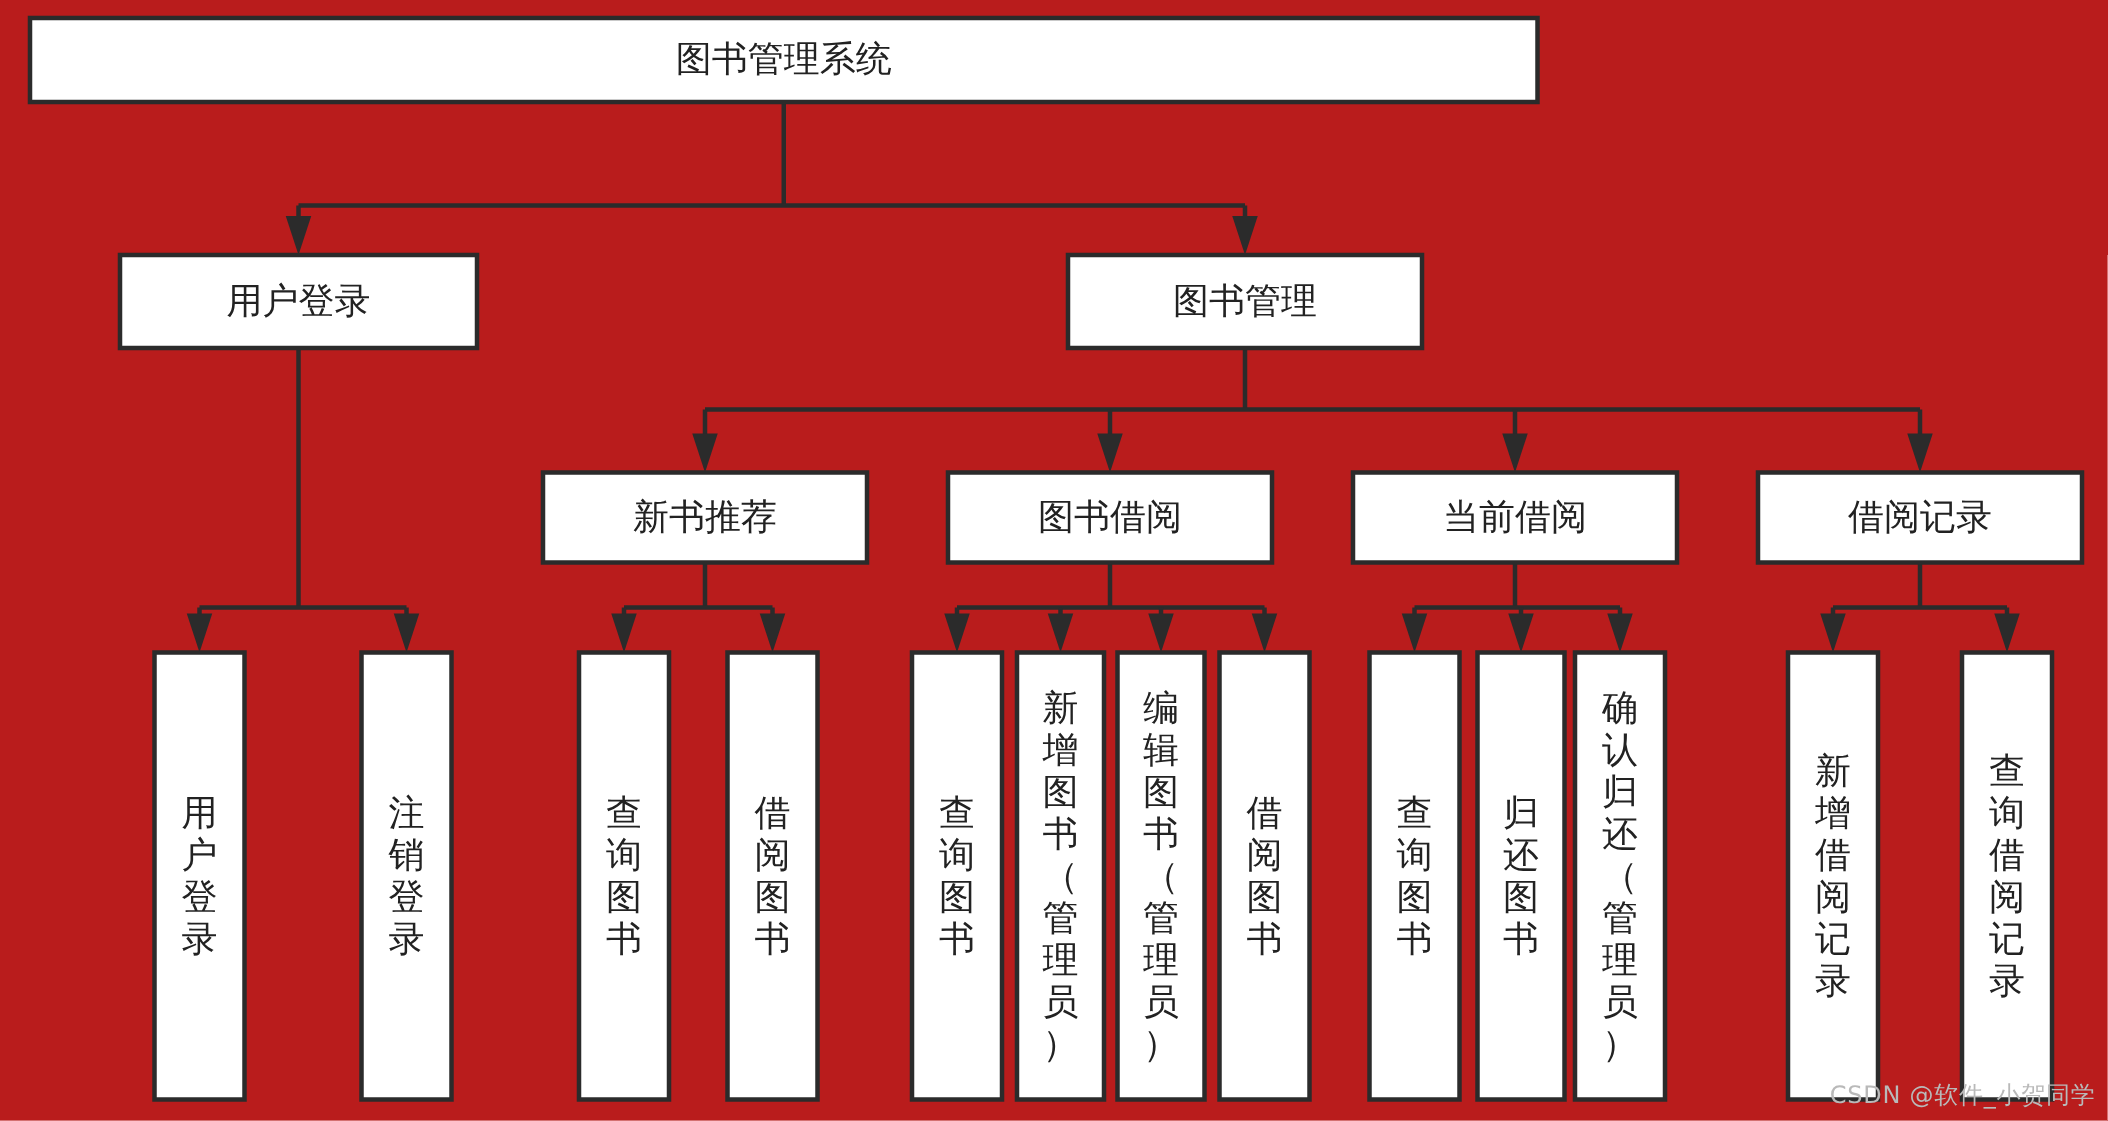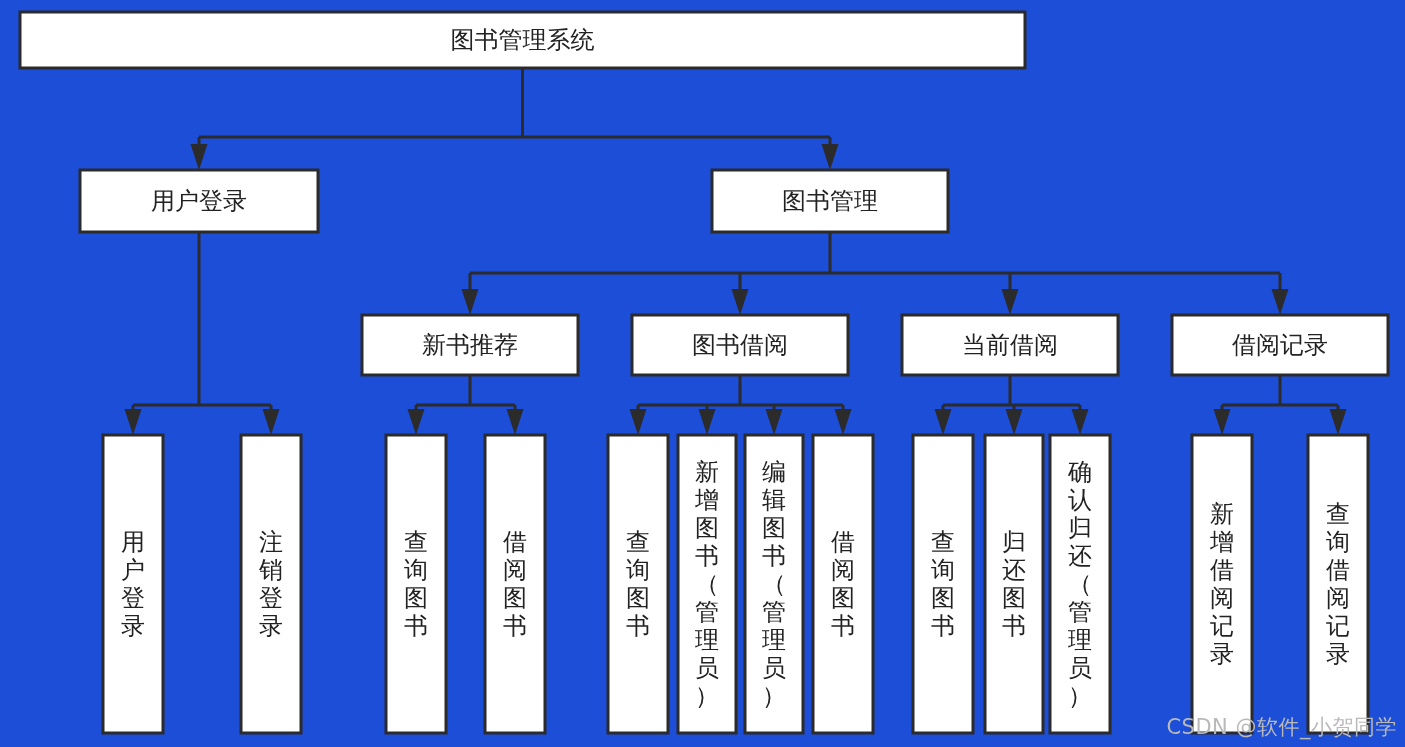--- a/index.html
+++ b/index.html
@@ -10,21 +10,21 @@
   body {
     width: 1405px;
     height: 747px;
     font-family: "DejaVu Sans", "Liberation Sans", sans-serif;
     overflow: hidden;
   }
   #diagram-root {
     position: relative;
     width: 1405px;
     height: 747px;
-    background: #1d4ed8;
+    background: #b91c1c;
   }
   svg.diagram-canvas {
     position: absolute;
     left: 0;
     top: 0;
     width: 1405px;
     height: 747px;
     display: block;
   }
   .node-box {
@@ -53,21 +53,21 @@
     font-family: "DejaVu Sans", "Liberation Sans", sans-serif;
     font-size: 24px;
     fill: #222222;
     text-anchor: middle;
   }
   .watermark {
     position: absolute;
     right: 8px;
     bottom: 6px;
     font-family: "DejaVu Sans", "Liberation Sans", sans-serif;
-    font-size: 21px;
+    font-size: 16px;
     color: #b9b9b9;
     letter-spacing: 0.5px;
     white-space: nowrap;
     user-select: none;
   }
 </style>
 </head>
 <body>
 
 <div id="diagram-root">

